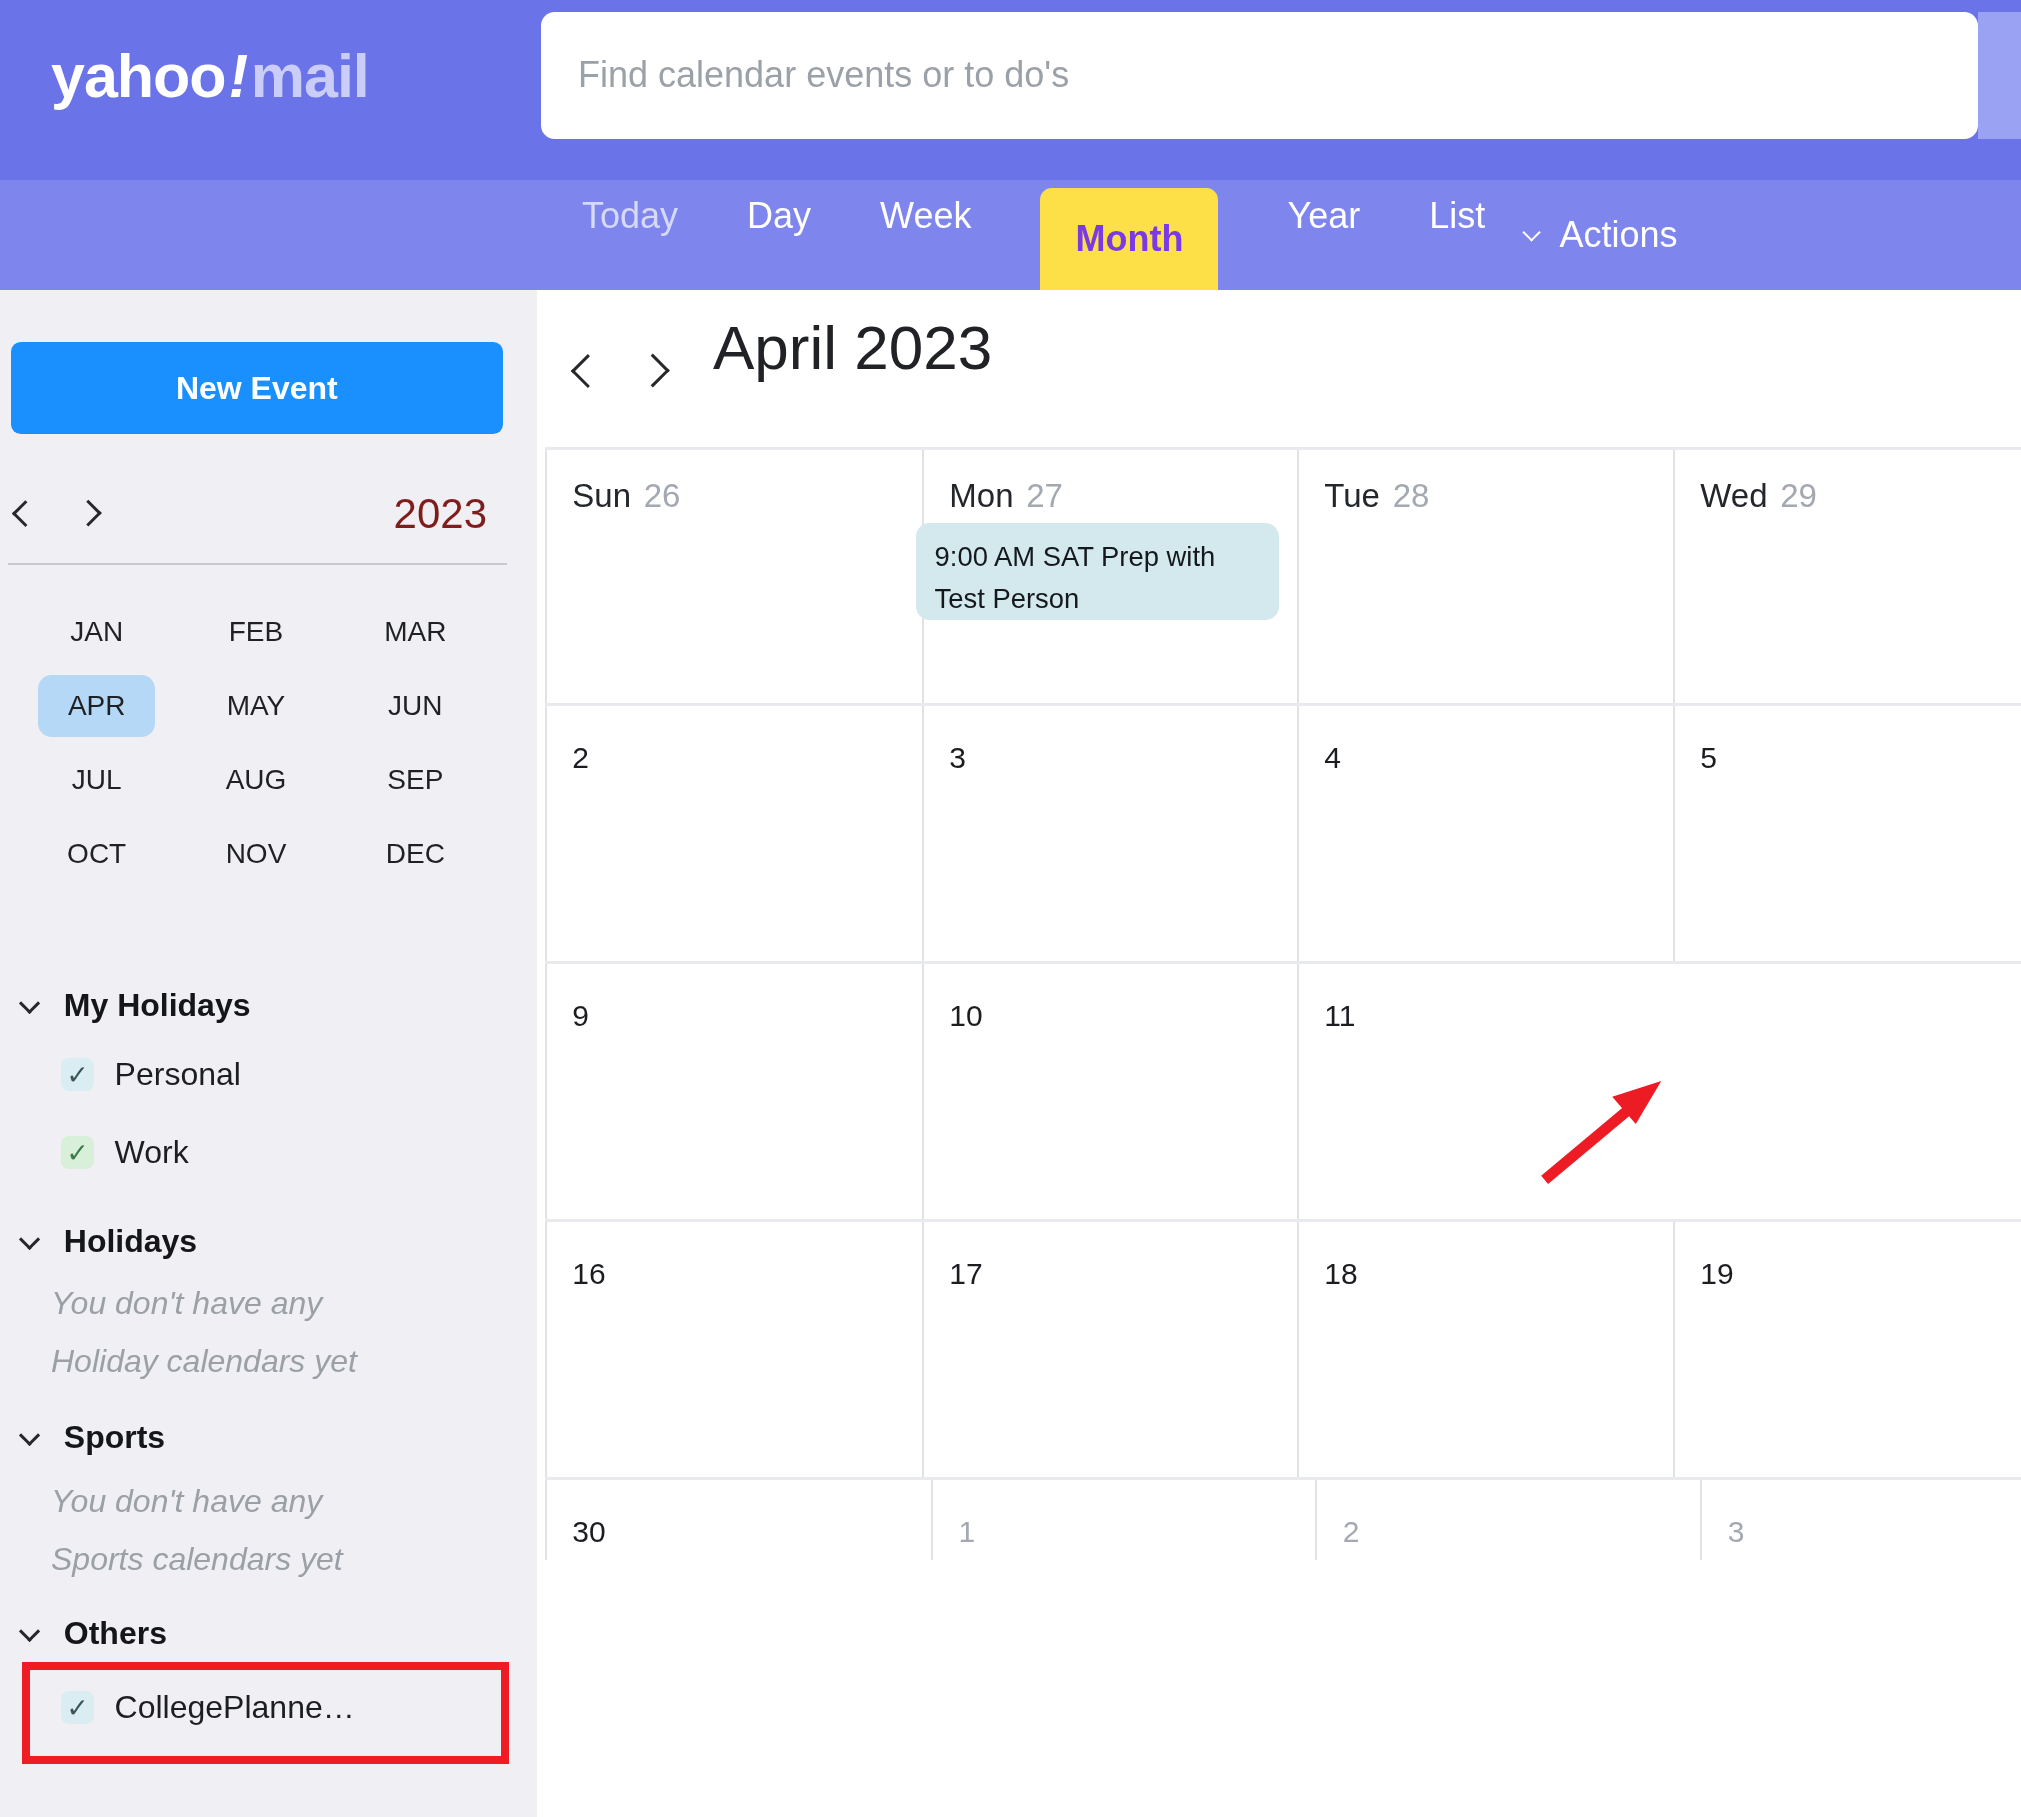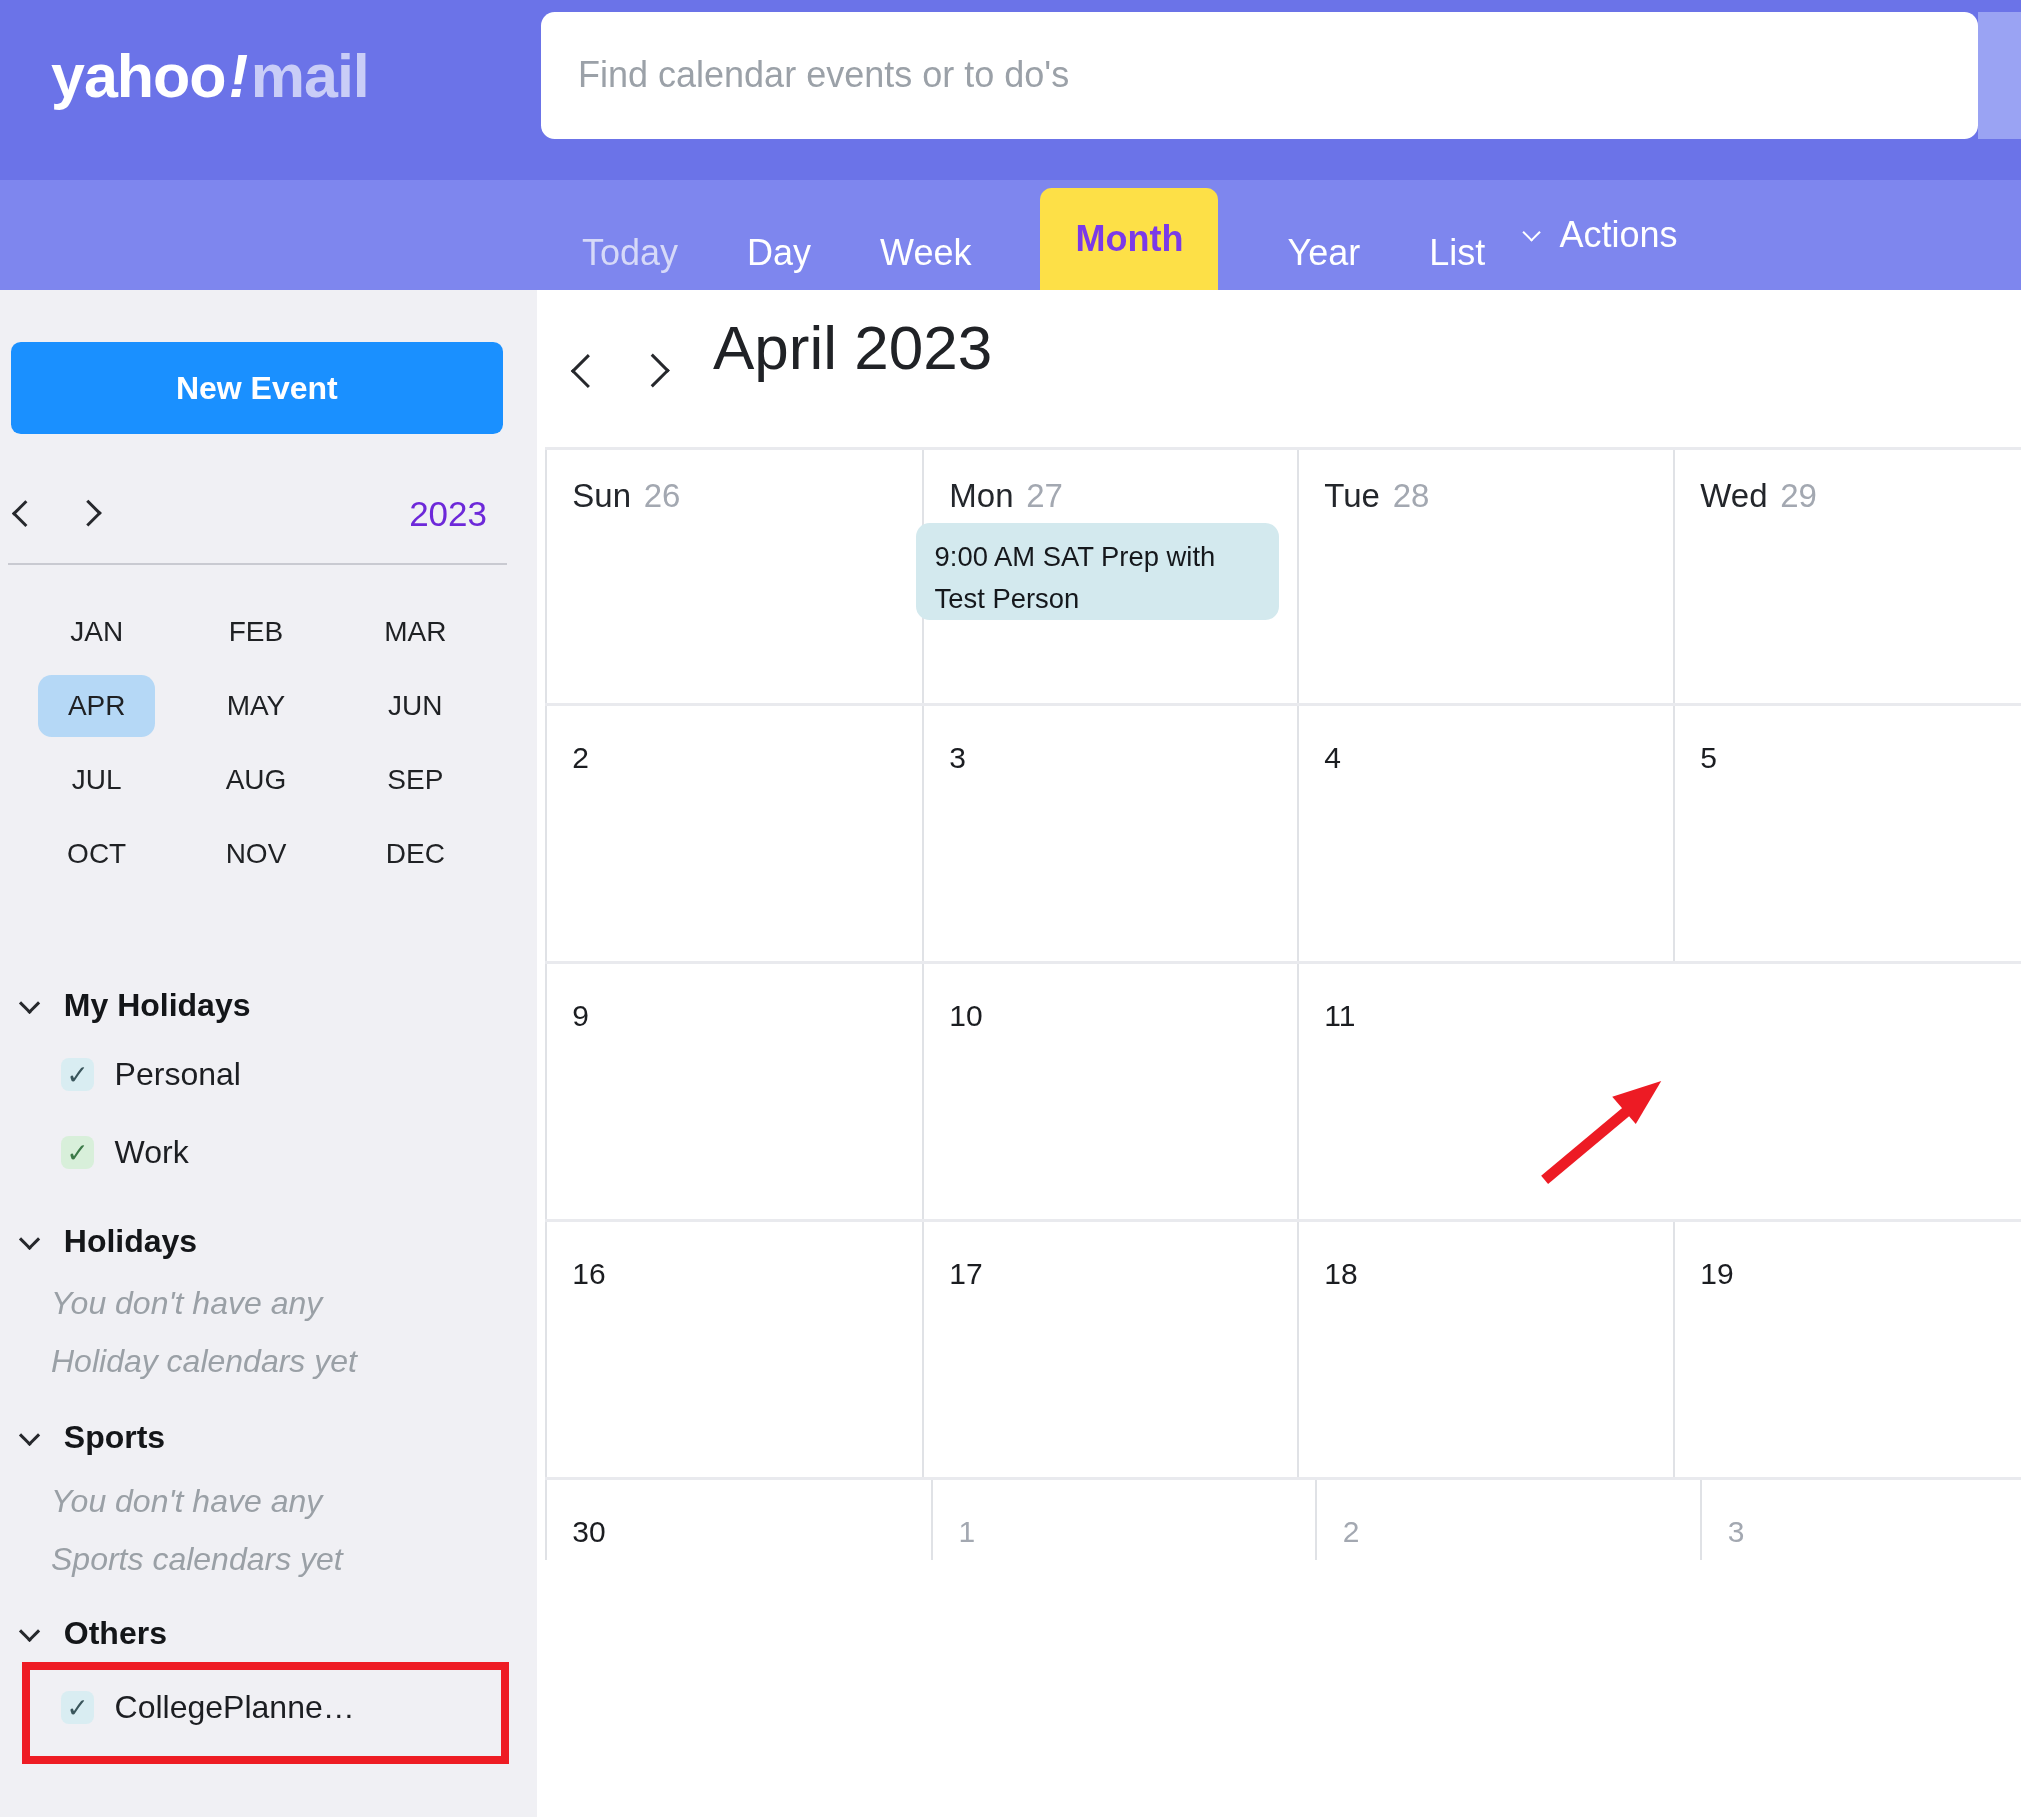--- a/index.html
+++ b/index.html
@@ -16,21 +16,21 @@
   .search{position:absolute;left:541px;top:11.8px;width:1437px;height:127px;
           background:#ffffff;border:none;border-radius:13.7px;outline:none;
           font-family:"Liberation Sans",sans-serif;font-size:36px;color:#3a3f46;
           padding:0 0 0 37px;box-sizing:border-box;}
   .search::placeholder{color:#9ba1a8;}
   .scroll-thumb{position:absolute;right:0;top:11.8px;width:43px;height:127px;background:#9aa3f3;}
 
   
   .navbar{position:absolute;left:0;top:180px;width:2021px;height:110px;background:#7e86ee;}
   .tabs{position:absolute;left:582px;top:0;height:110px;display:flex;align-items:flex-end;gap:69px;}
-  .tab{font-size:36px;color:#ffffff;padding-bottom:16px;cursor:pointer;white-space:nowrap;}
+  .tab{font-size:36px;color:#ffffff;padding-bottom:53px;cursor:pointer;white-space:nowrap;}
   .tab.muted{color:#d6d9f8;}
   .tab.active{background:#fde047;color:#7b3ae8;font-weight:bold;height:102px;
               padding:0 35px;display:flex;align-items:center;border-radius:11.8px 11.8px 0 0;}
   .actions{position:absolute;left:1525px;top:0;height:110px;display:flex;align-items:center;
            gap:21.6px;color:#ffffff;font-size:36px;cursor:pointer;}
 
   
   .chev{display:inline-block;width:15.7px;height:15.7px;
         border-left:3.9px solid #26282c;border-bottom:3.9px solid #26282c;}
   .chev-left{transform:rotate(45deg);}
@@ -42,21 +42,21 @@
 
   
   .sidebar{position:absolute;left:0;top:290px;width:537px;height:1527px;background:#f0f0f4;}
   .new-event{position:absolute;left:10.8px;top:52px;width:492px;height:92px;background:#1a90ff;
              border:none;border-radius:9.8px;color:#ffffff;font-size:32px;font-weight:bold;
              font-family:"Liberation Sans",sans-serif;cursor:pointer;}
   .minical-nav{position:absolute;left:15.7px;right:50px;top:202px;height:43px;
                display:flex;align-items:center;}
   .minical-nav .chev{cursor:pointer;}
   .minical-nav .chev-right{margin-left:45px;}
-  .minical-year{margin-left:auto;font-size:35px;color:#6d28d9;}
+  .minical-year{margin-left:auto;font-size:42px;color:#7f1d1d;}
   .divider{position:absolute;left:7.8px;top:273px;width:499px;height:2px;background:#c9cad1;}
   .months{position:absolute;left:17px;top:305px;width:478px;
           display:grid;grid-template-columns:repeat(3,1fr);}
   .month-cell{height:74px;display:flex;align-items:center;justify-content:center;cursor:pointer;}
   .month-label{font-size:28px;color:#1f2124;padding:14.7px 3.9px;}
   .month-label.sel{background:#b5d8f6;border-radius:13.7px;padding:14.7px 30px;}
 
   .sec-header{position:absolute;left:21.6px;display:flex;align-items:center;gap:27.4px;cursor:pointer;}
   .sec-title{font-size:32px;font-weight:bold;color:#141619;}
   .sec-item{position:absolute;left:61px;display:flex;align-items:center;gap:20.6px;cursor:pointer;}

